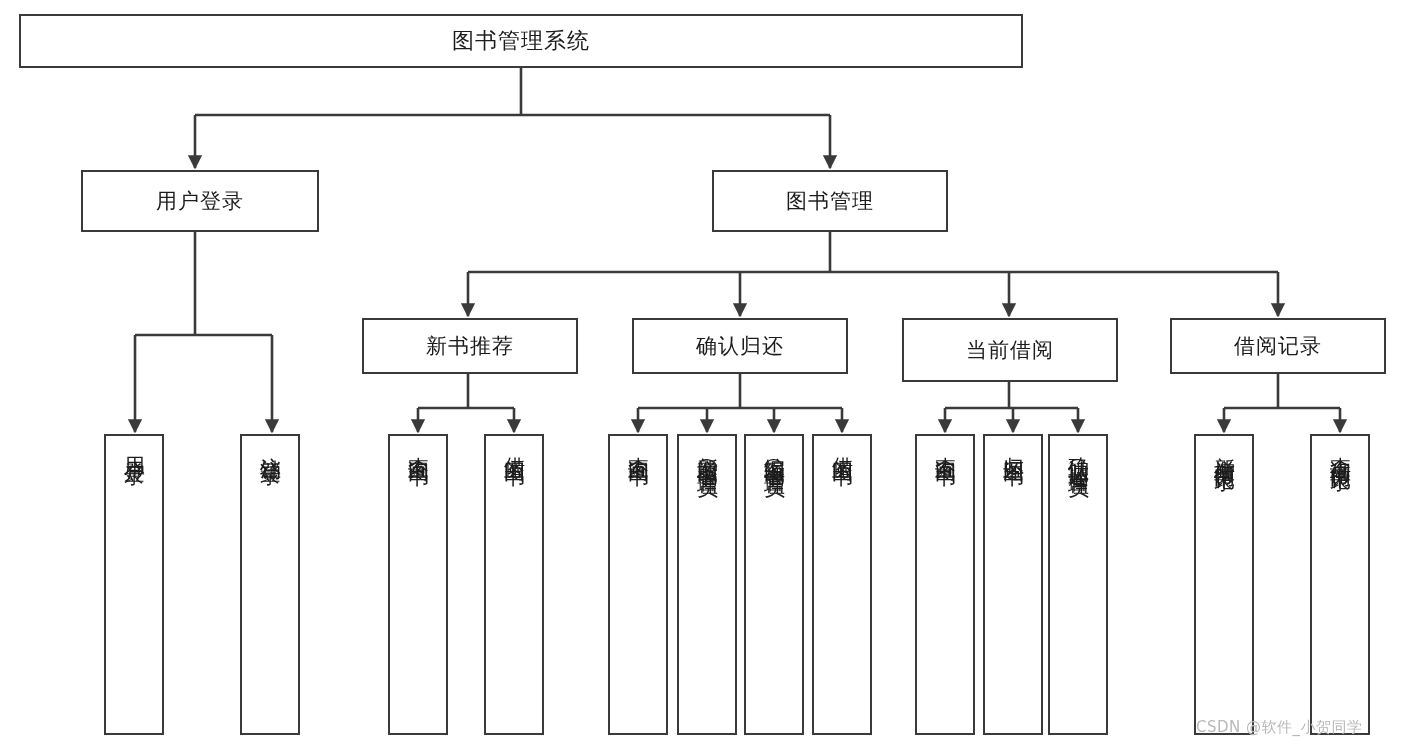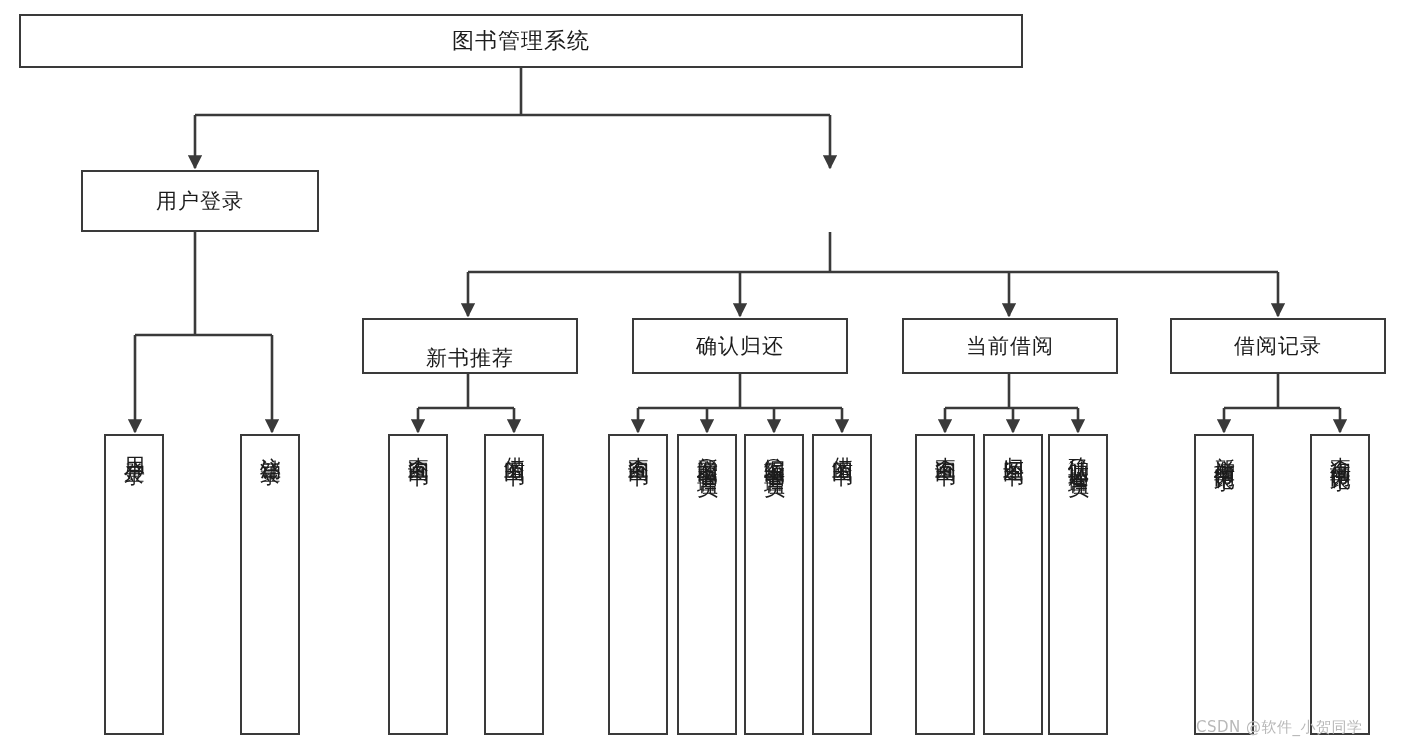--- a/index.html
+++ b/index.html
@@ -120,28 +120,31 @@
     </g>
   </svg>
 
   <div class="node h root" style="left:19px; top:14px; width:1004px; height:54px;">
     <span>图书管理系统</span>
   </div>
 
   <div class="node h" style="left:81px; top:170px; width:238px; height:62px;">
     <span>用户登录</span>
   </div>
+  <div class="node h" style="left:712px; top:170px; width:236px; height:62px;">
+    <span>图书管理</span>
+  </div>
 
-  <div class="node h" style="left:362px; top:318px; width:216px; height:56px;align-items:flex-end;">
+  <div class="node h" style="left:362px; top:318px; width:216px; height:56px;">
     <span>新书推荐</span>
   </div>
   <div class="node h" style="left:632px; top:318px; width:216px; height:56px;">
     <span>确认归还</span>
   </div>
-  <div class="node h" style="left:902px; top:318px; width:216px; height:56px;justify-content:center;">
+  <div class="node h" style="left:902px; top:318px; width:216px; height:64px;justify-content:center;">
     <span>当前借阅</span>
   </div>
   <div class="node h" style="left:1170px; top:318px; width:216px; height:56px;text-align:right;">
     <span>借阅记录</span>
   </div>
 
   <div class="node v" style="left:104px; top:434px; width:60px; height:301px;">
     <span class="vtext">用户登录</span>
   </div>
   <div class="node v" style="left:240px; top:434px; width:60px; height:301px;">

